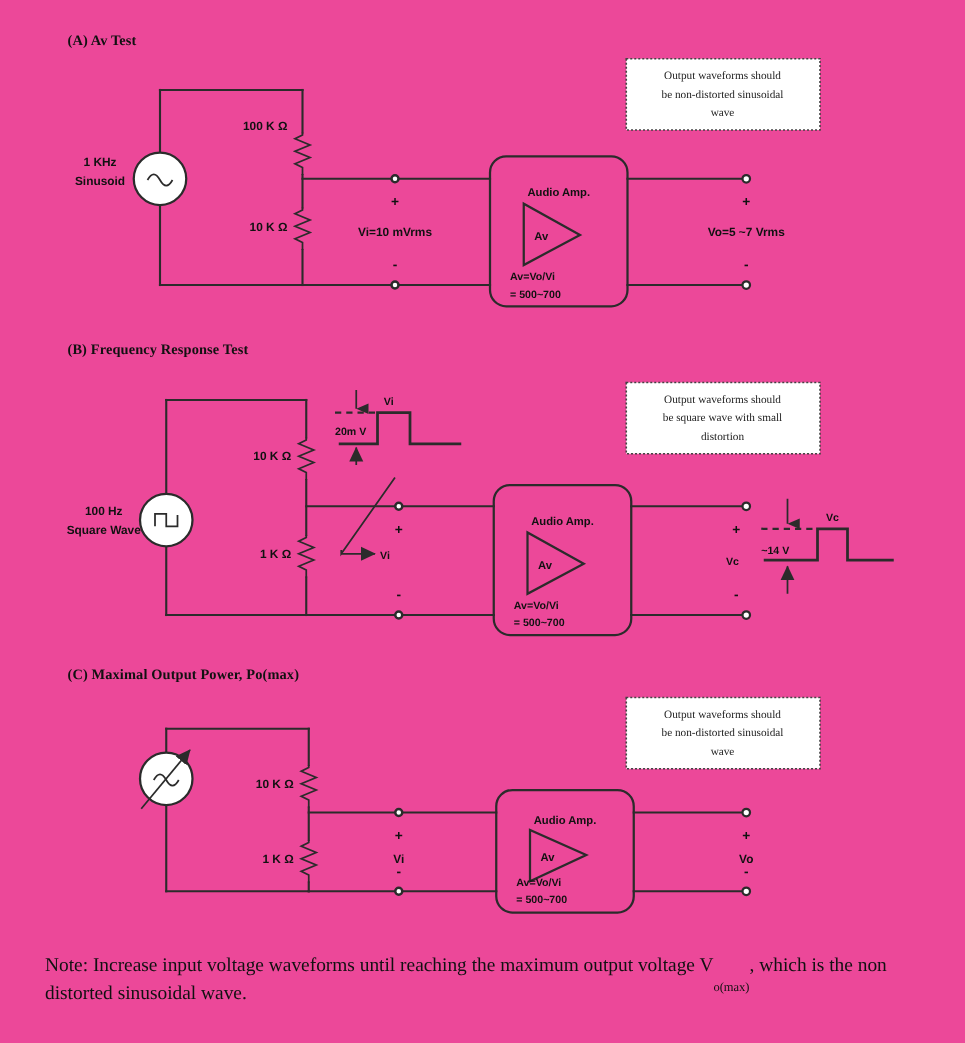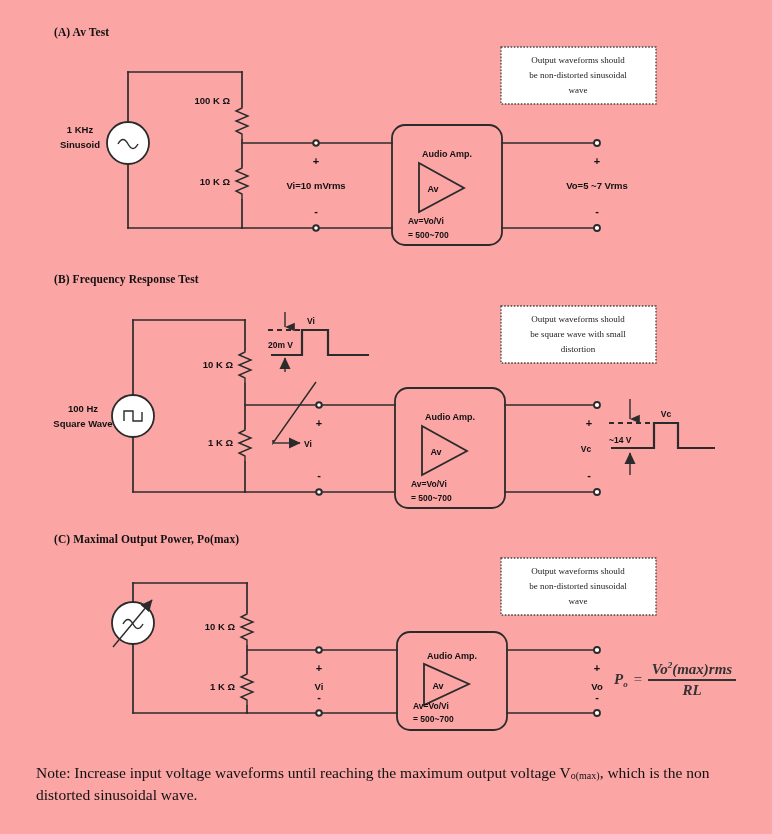--- a/index.html
+++ b/index.html
@@ -12,21 +12,21 @@
     height: 834px;
     position: relative;
     font-family: "Liberation Serif", serif;
     color: #1a1a1a;
     overflow: hidden;
   }
   #page {
     position: relative;
     width: 772px;
     height: 834px;
-    background: #fca5a5;
+    background: #ec4899;
   }
   svg#circuit {
     position: absolute;
     left: 0;
     top: 0;
     width: 772px;
     height: 834px;
   }
   .sec-title {
     font-family: "Liberation Serif", serif;
@@ -127,21 +127,21 @@
     width: 712px;
     font-family: "Liberation Serif", serif;
     font-size: 15.5px;
     line-height: 1.45;
     color: #111;
   }
   .bottom-note sub {
     font-size: 10px;
     vertical-align: baseline;
     position: relative;
-    top: 1px;
+    top: 16px;
   }
   .formula {
     position: absolute;
     left: 614px;
     top: 660px;
     font-family: "Liberation Serif", serif;
     font-style: italic;
     color: #333;
     display: flex;
     align-items: center;
@@ -359,27 +359,18 @@
     <text class="pm" x="597" y="672" text-anchor="middle">+</text>
     <text class="pm" x="597" y="701" text-anchor="middle">-</text>
     <text class="lbl" x="597" y="690" text-anchor="middle">Vo</text>
 
     <rect class="notebox" x="501" y="558" width="155" height="57"></rect>
     <text class="note-txt" x="578" y="574" text-anchor="middle">Output waveforms should</text>
     <text class="note-txt" x="578" y="589" text-anchor="middle">be non-distorted sinusoidal</text>
     <text class="note-txt" x="578" y="604" text-anchor="middle">wave</text>
   </svg>
 
-  <div class="formula">
-    <span class="po"><span>P</span><sub>o</sub></span>
-    <span>=</span>
-    <span class="frac">
-      <span class="num"><span>Vo</span><sup>2</sup><span>(max)rms</span></span>
-      <span class="bar"></span>
-      <span class="den">RL</span>
-    </span>
-  </div>
 
   <div class="bottom-note">
     <span>Note: Increase input voltage waveforms until reaching the maximum output voltage V</span><sub>o(max)</sub><span>, which is the non distorted sinusoidal wave.</span>
   </div>
 
 </div>
 
 </body></html>

